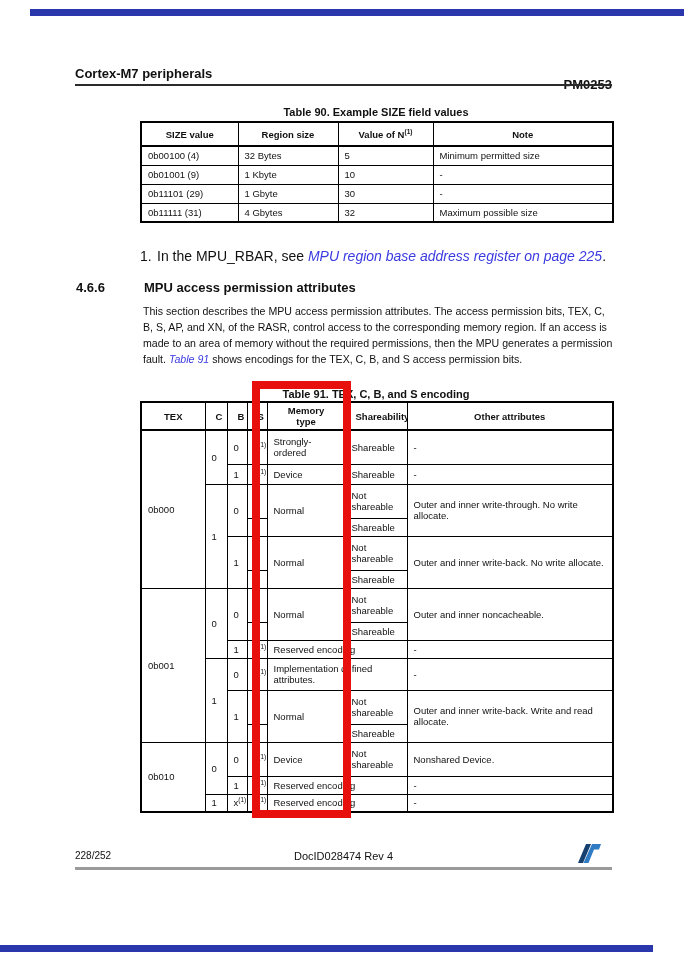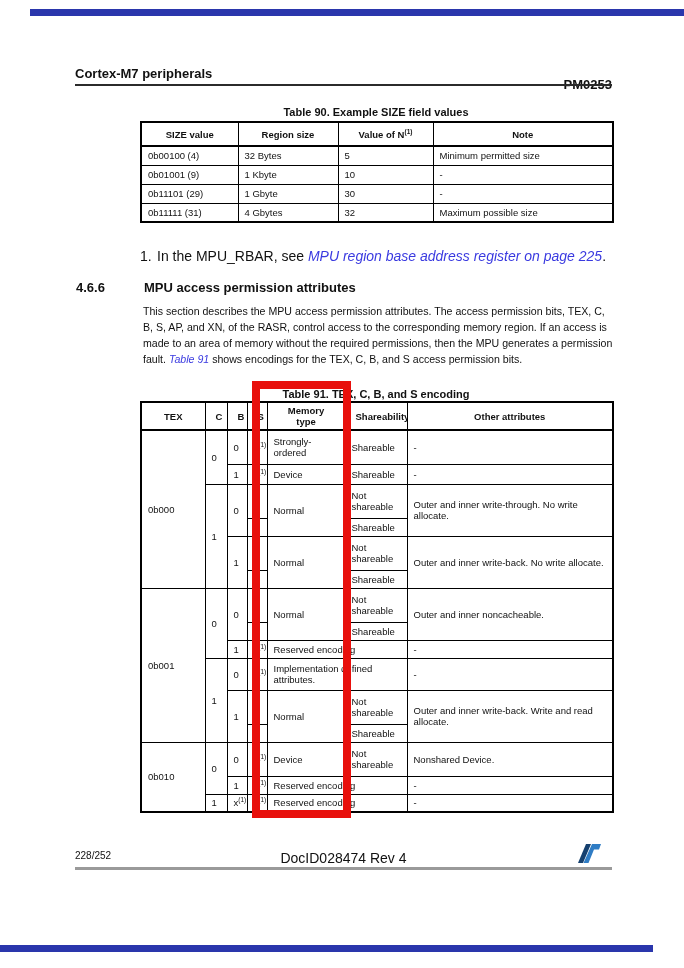--- a/index.html
+++ b/index.html
@@ -69,21 +69,21 @@
 
   
   .red-rect {
     left: 252px; top: 381px; width: 99px; height: 437px;
     border: 8px solid #e8100c;
     z-index: 20;
   }
 
   
   .ftr-page { left: 75px;  top: 850px; font-size: 10px; }
-  .ftr-doc  { left: 75px;  top: 850px; width: 537px; text-align: center; font-size: 14px; }
+  .ftr-doc  { left: 75px;  top: 850px; width: 537px; text-align: center; font-size: 11px; }
   .ftr-rule { left: 75px;  top: 867px; width: 537px; height: 3px; background: #9a9a9a; }
   .logo     { left: 576px; top: 843px; width: 26px; height: 21px; }
 </style>
 </head>
 <body>
 
 <div class="abs top-bar"></div>
 <div class="abs bottom-bar"></div>
 
 <div class="abs hdr-left">Cortex-M7 peripherals</div>

